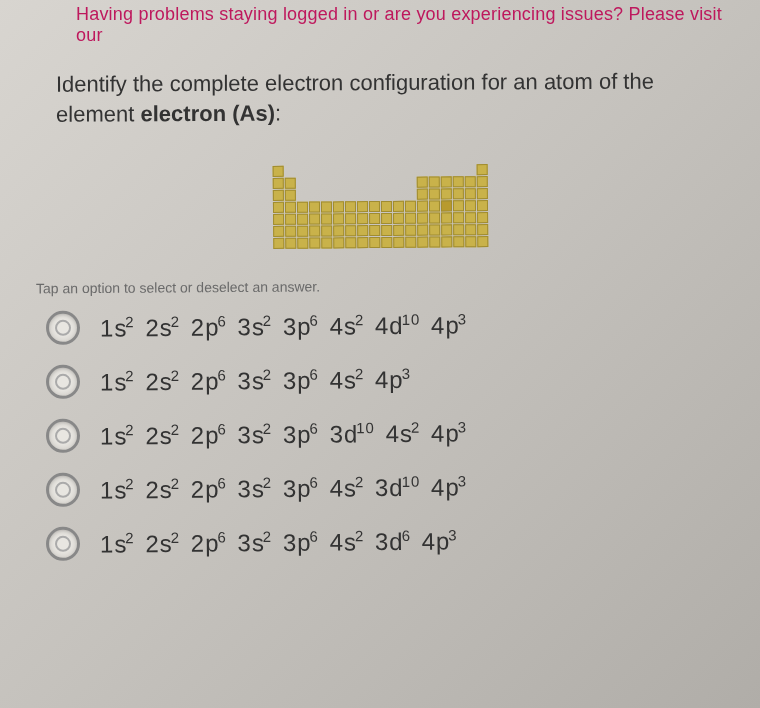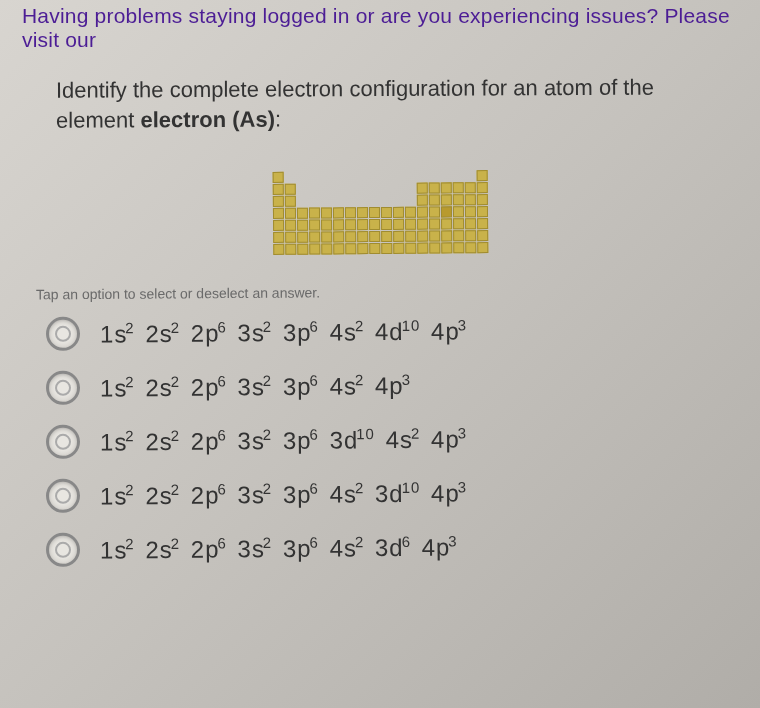--- a/index.html
+++ b/index.html
@@ -10,23 +10,23 @@
     body {
       width: 760px;
       height: 708px;
       font-family: Arial, Helvetica, sans-serif;
       background: linear-gradient(135deg, #d8d5d0 0%, #c5c2bd 50%, #b0ada8 100%);
       overflow: hidden;
       position: relative;
       color: #3a3a3a;
     }
     .banner {
-      font-size: 21px;
-      color: #4c1d95;
-      padding: 4px 20px 12px 22px;
+      font-size: 18px;
+      color: #be185d;
+      padding: 4px 20px 12px 76px;
       letter-spacing: 0.2px;
     }
     .question {
       padding: 10px 40px 20px 56px;
       font-size: 22px;
       line-height: 1.35;
       color: #333;
       transform: rotate(-0.3deg);
     }
     .question .element {

